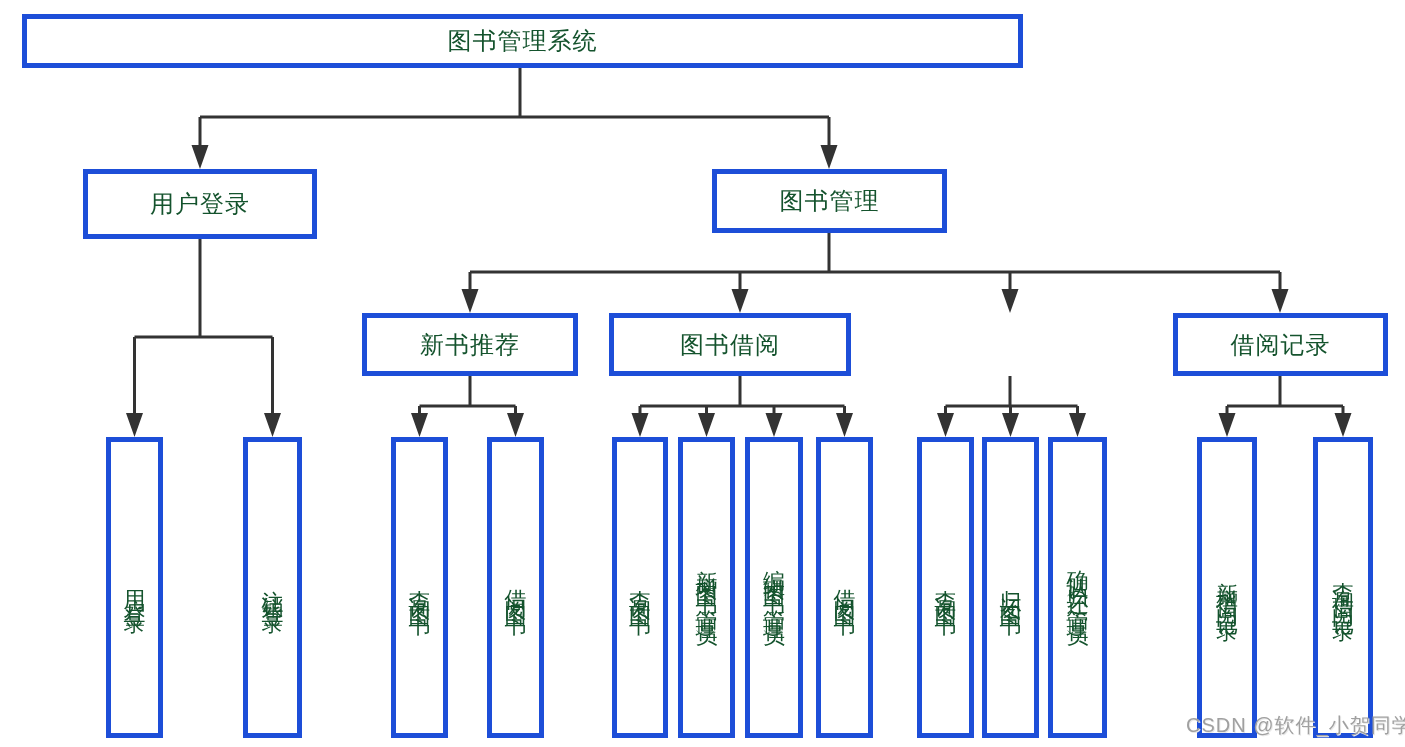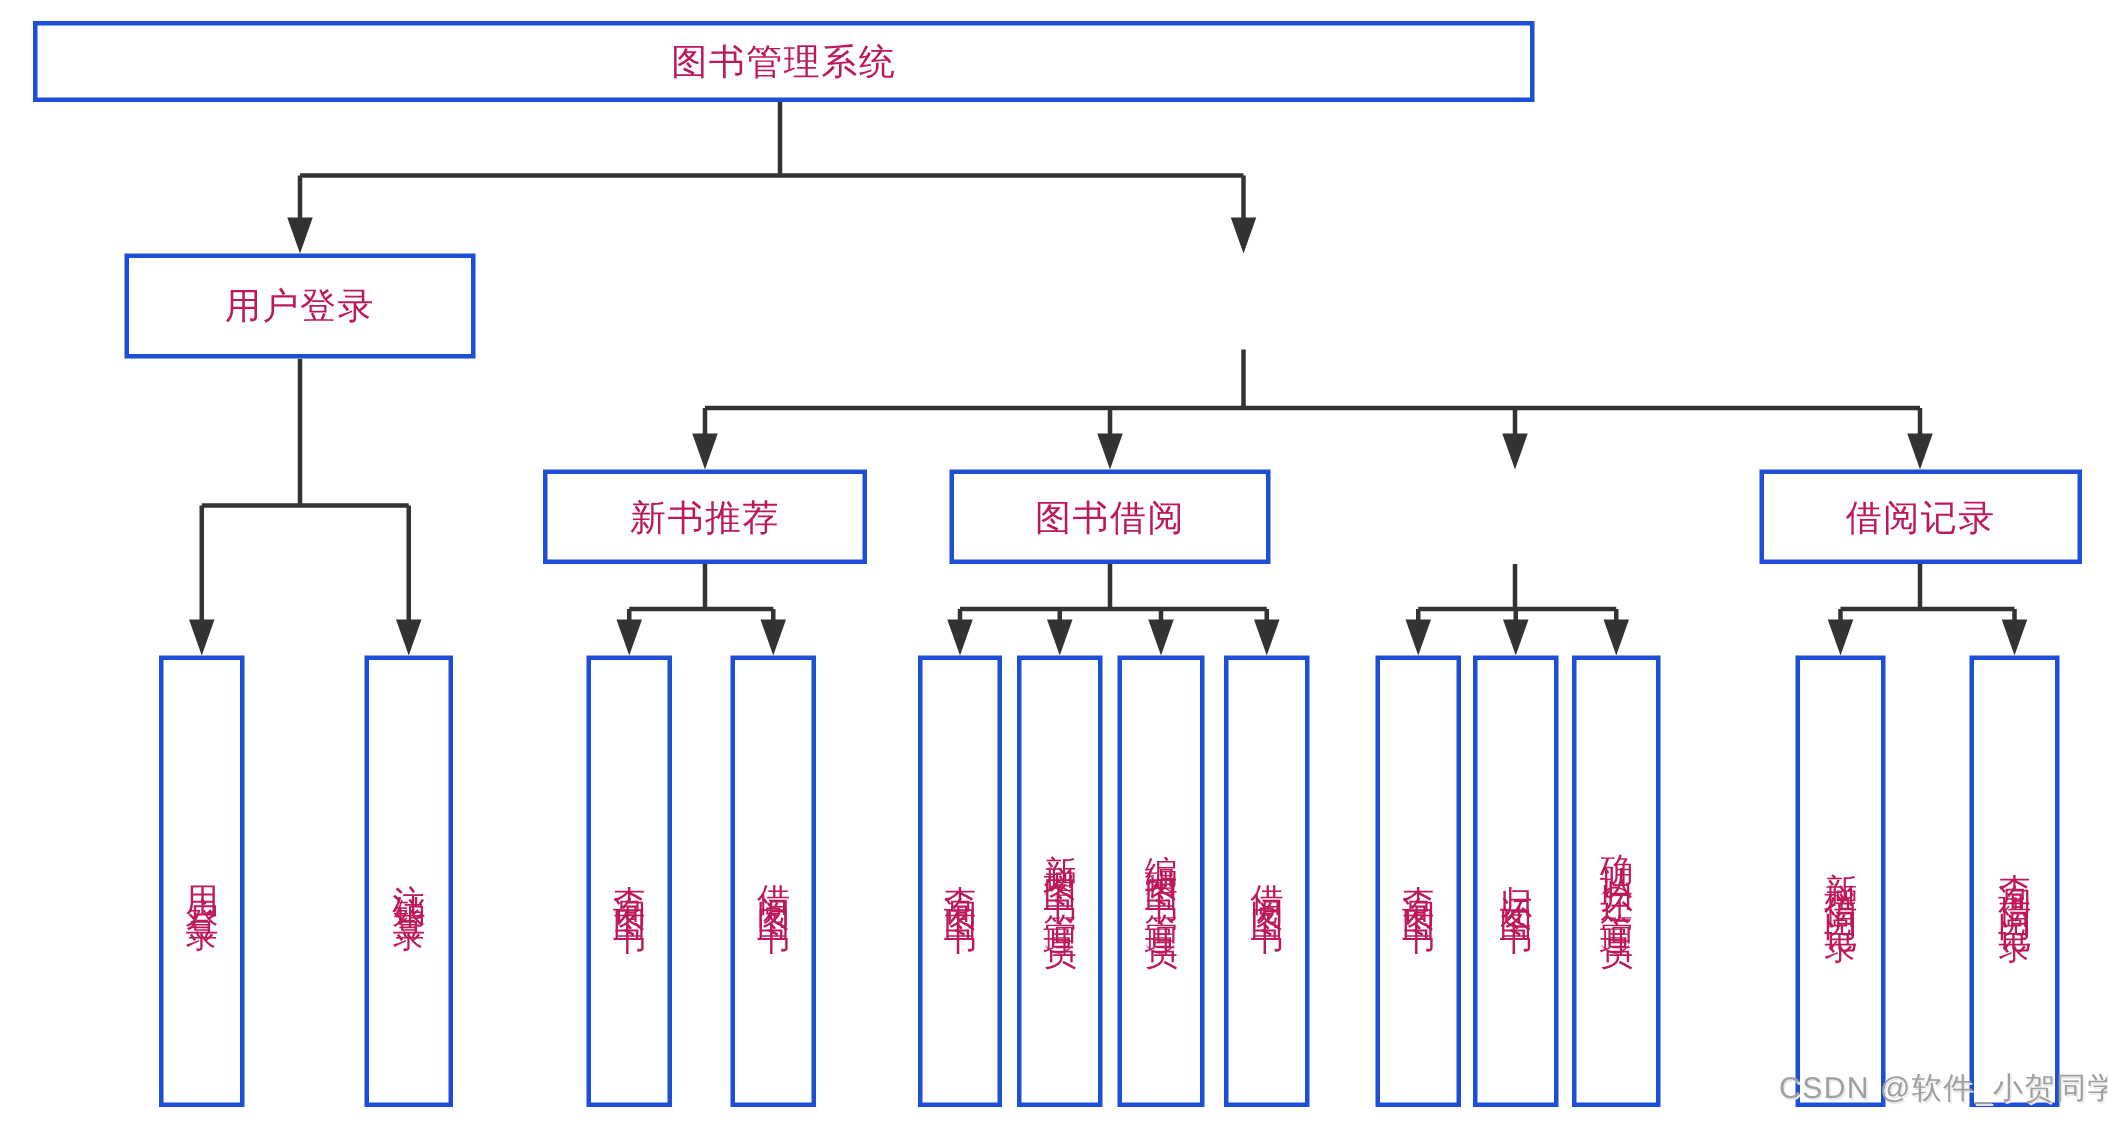--- a/index.html
+++ b/index.html
@@ -7,25 +7,25 @@
     position:relative;
     width:1405px;height:747px;
     background:#ffffff;
     font-family:"Liberation Sans",sans-serif;
     overflow:hidden;
   }
   .node{
     position:absolute;
     box-sizing:border-box;
     background:#ffffff;
-    border:3px solid #1d4ed8;
+    border:5px solid #1d4ed8;
     display:flex;
     align-items:center;
     justify-content:center;
-    color:#be185d;
+    color:#14532d;
     z-index:2;
   }
   .hbox{font-size:24px;letter-spacing:1px;}
   .vbox{padding:4px 0;}
   .vtext{
     writing-mode:vertical-rl;
     text-orientation:mixed;
     font-size:22px;
     line-height:1.1;
     letter-spacing:8px;
@@ -65,25 +65,28 @@
              M1218.5 413h17L1227 437z M1334.5 413h17L1343 437z"></path>
   </svg>
 
   <div class="node hbox" style="left:22px;top:14px;width:1001px;height:54px">
     <span>图书管理系统</span>
   </div>
 
   <div class="node hbox" style="left:83px;top:169px;width:234px;height:70px">
     <span>用户登录</span>
   </div>
+  <div class="node hbox" style="left:712px;top:169px;width:235px;height:64px">
+    <span>图书管理</span>
+  </div>
 
   <div class="node hbox" style="left:362px;top:313px;width:216px;height:63px">
     <span>新书推荐</span>
   </div>
-  <div class="node hbox" style="left:633px;top:313px;width:214px;height:63px">
+  <div class="node hbox" style="left:609px;top:313px;width:242px;height:63px">
     <span>图书借阅</span>
   </div>
   <div class="node hbox" style="left:1173px;top:313px;width:215px;height:63px">
     <span>借阅记录</span>
   </div>
 
   <div class="node vbox" style="left:106px;top:437px;width:57px;height:301px">
     <span class="vtext">用户登录</span>
   </div>
   <div class="node vbox" style="left:243px;top:437px;width:59px;height:301px">

